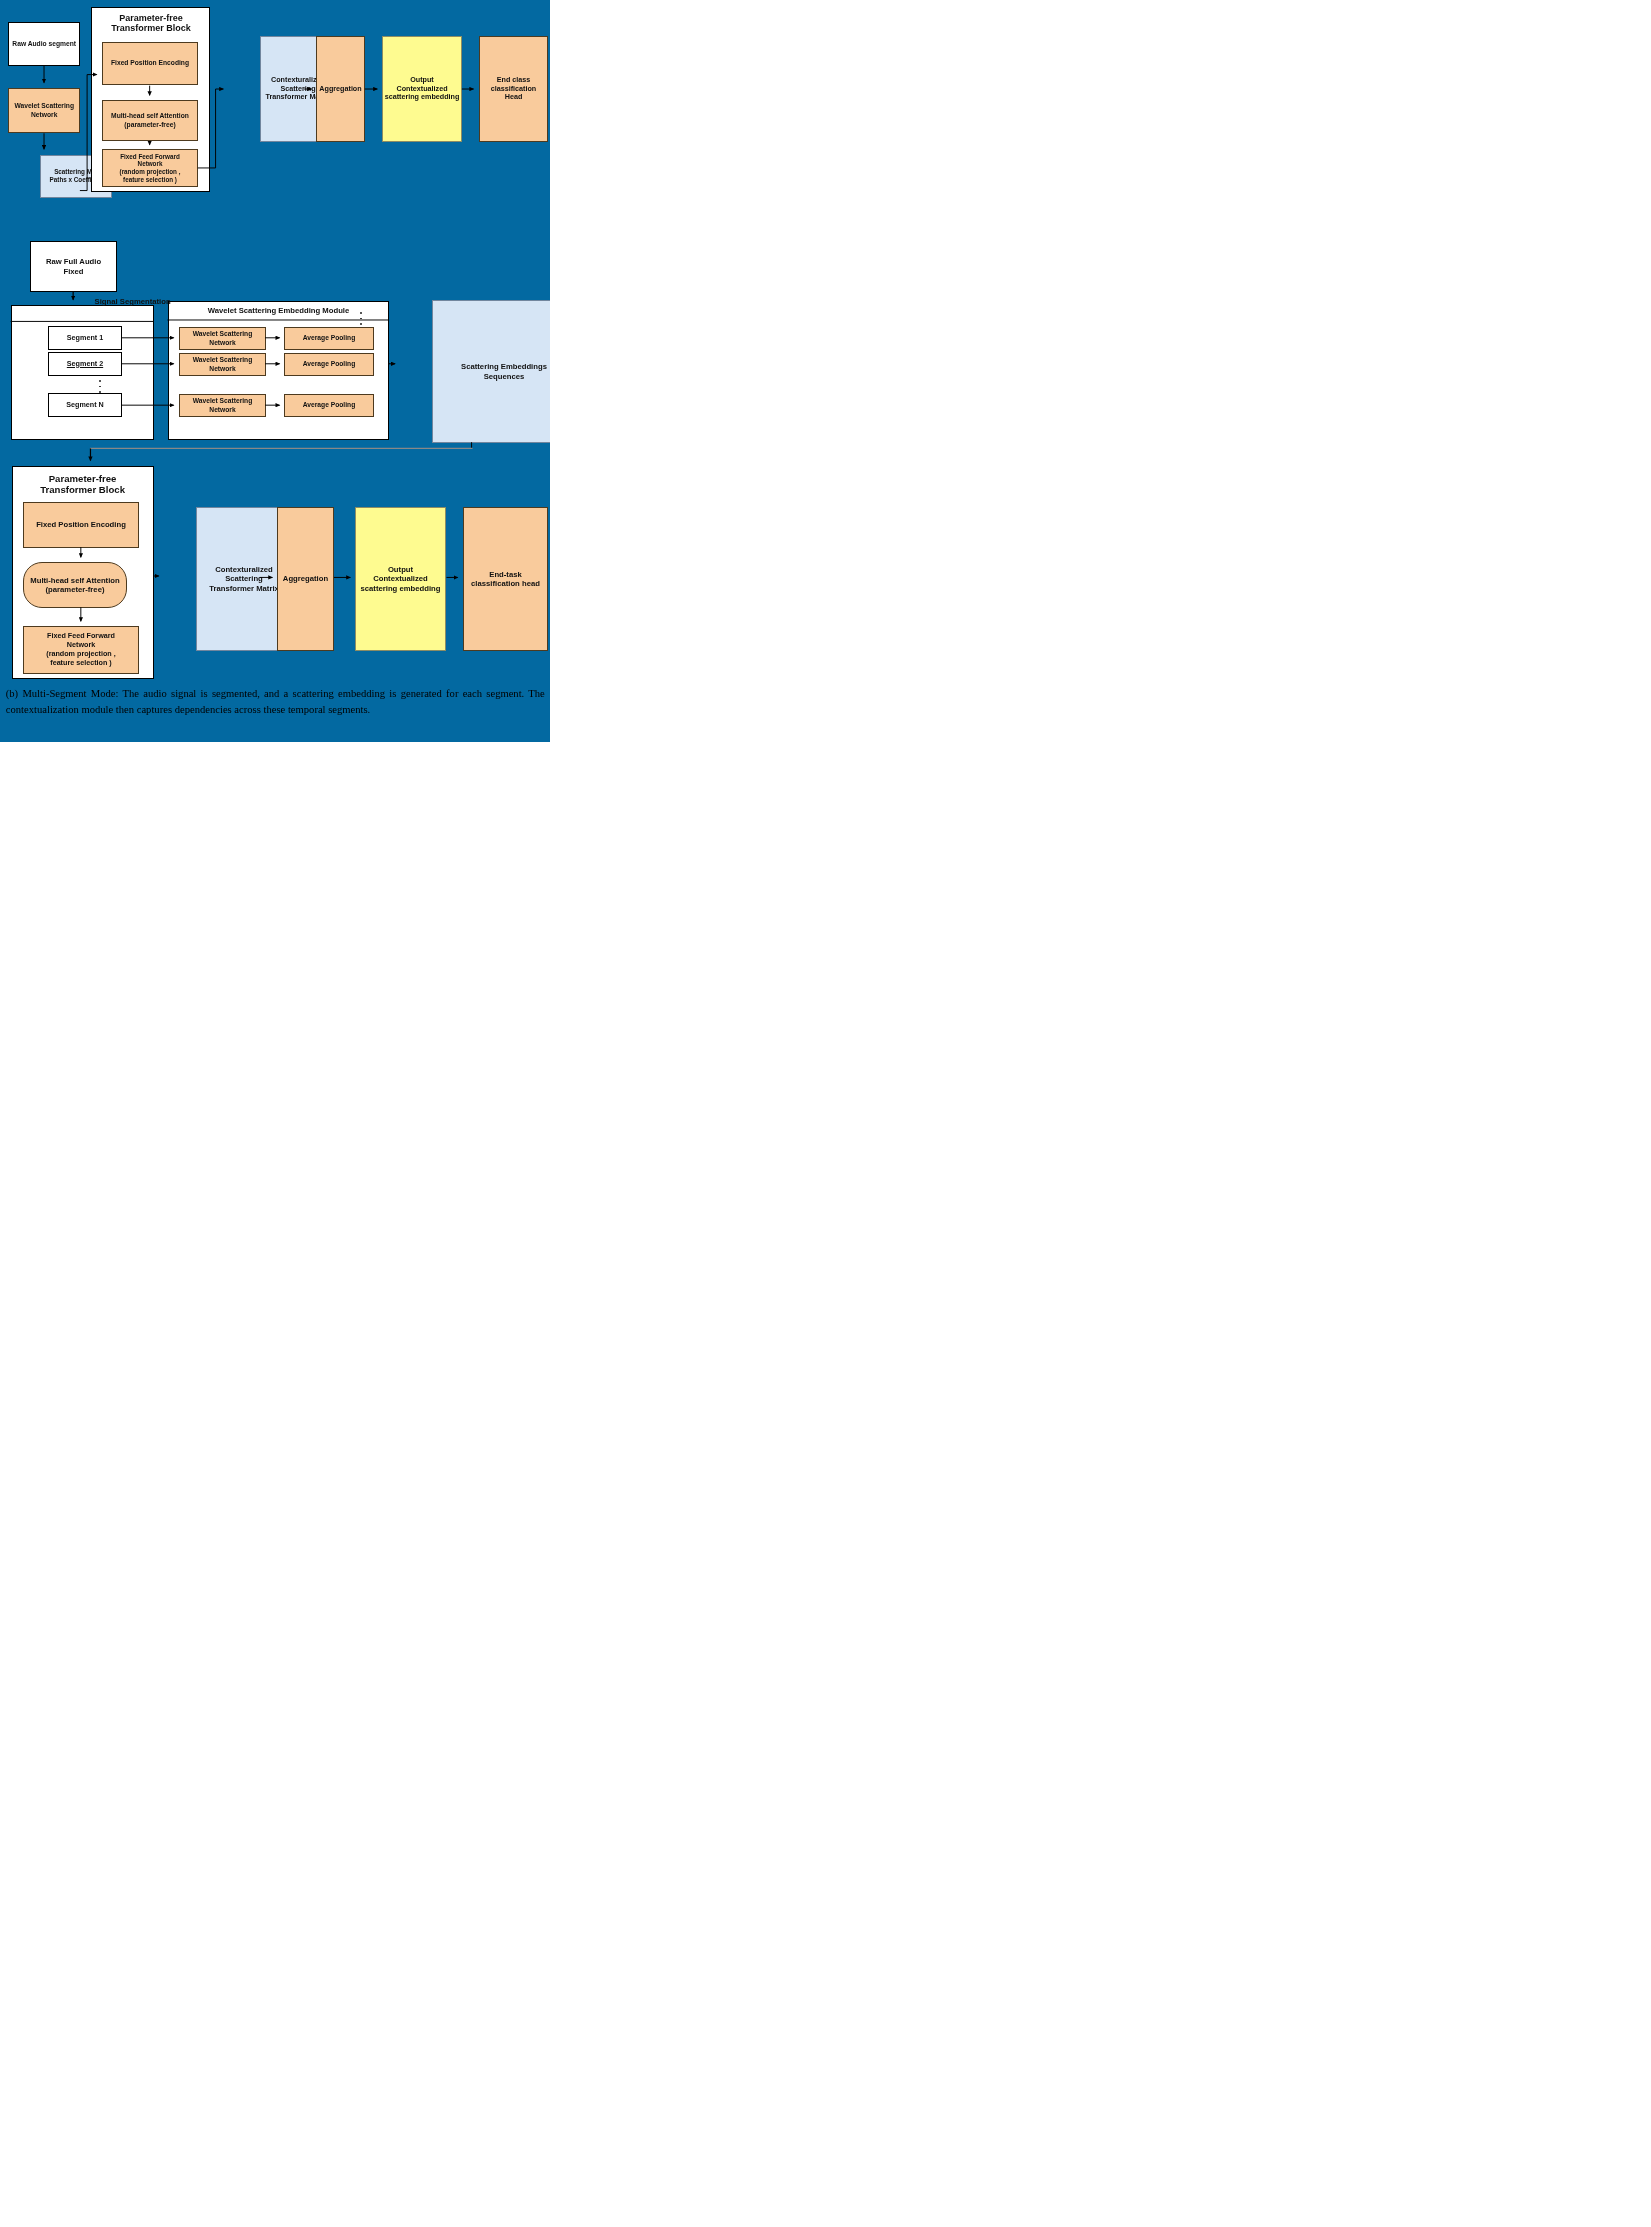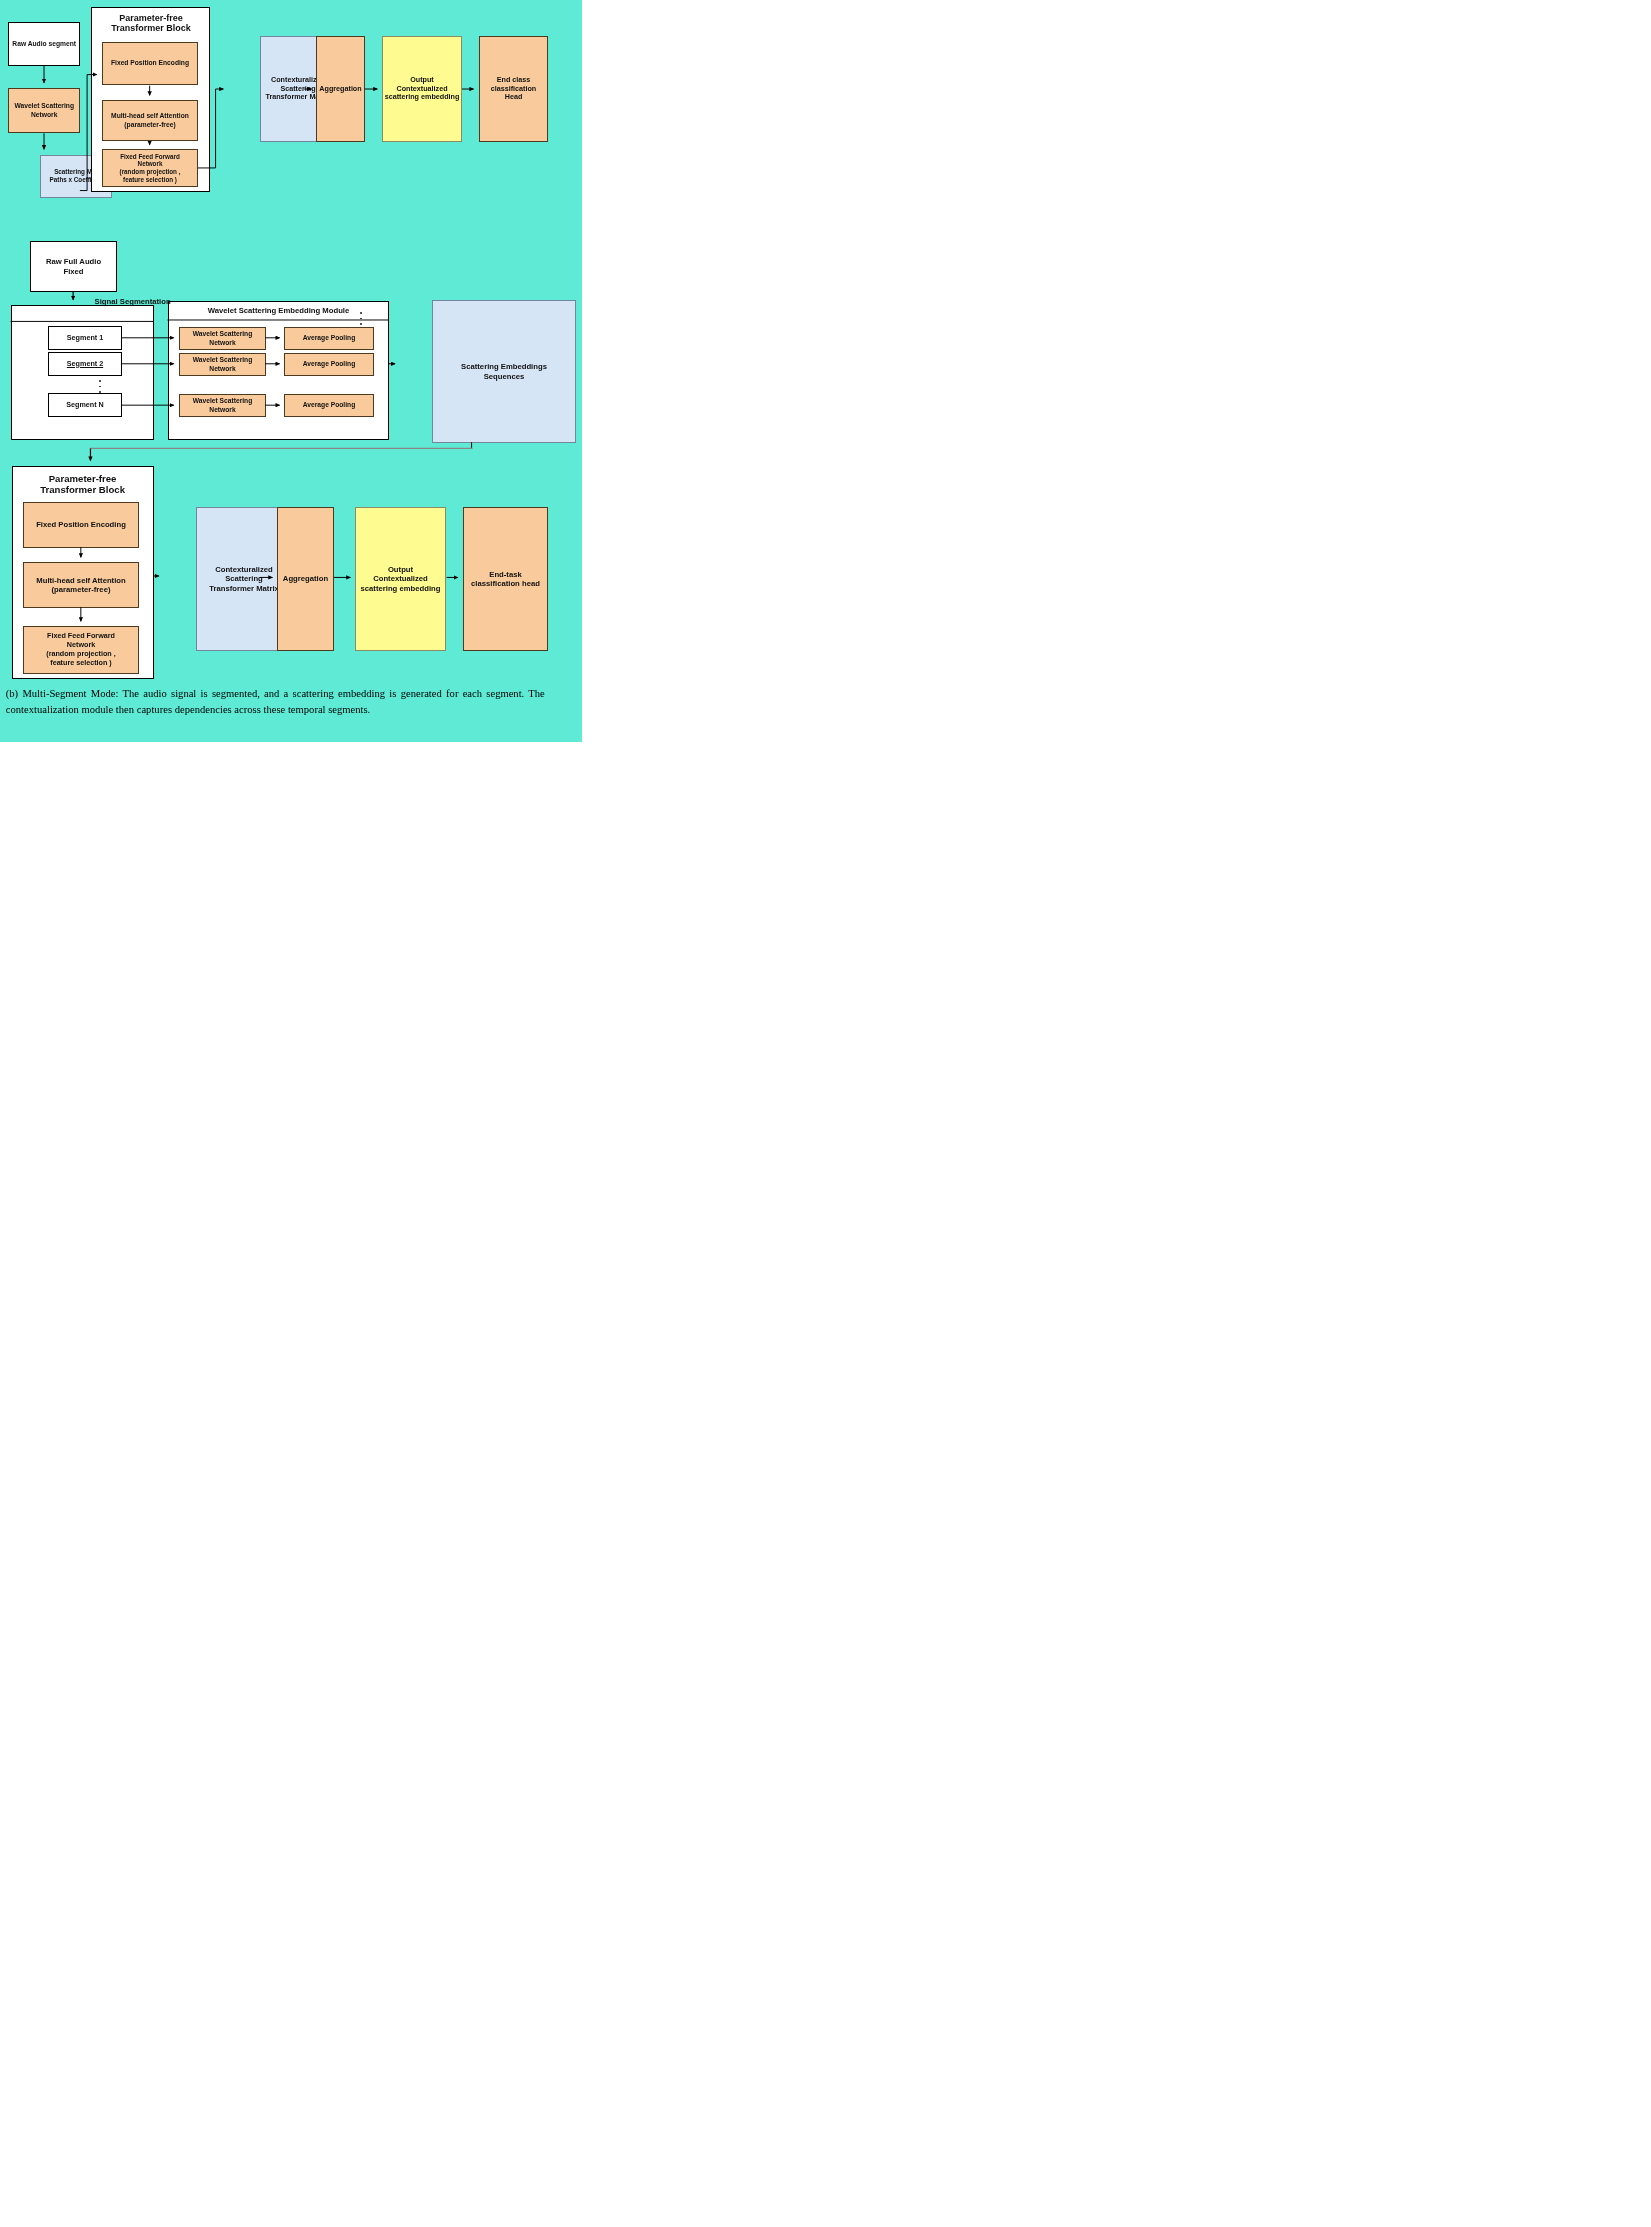--- a/index.html
+++ b/index.html
@@ -1,24 +1,23 @@
 <!DOCTYPE html>
 <html style="font-size:7.7px"><head>
 <meta charset="utf-8">
 <style>
   html,body{margin:0;padding:0;background:#ffffff;}
   .page{
     position:relative;
     width:550px;
     height:742px;
-    background:#5eead4;
+    background:#0369a1;
     font-family:"Liberation Sans", sans-serif;
     color:#111;
     overflow:hidden;
-    padding-left:32px;
   }
   .node{
     position:absolute;
     box-sizing:border-box;
     display:flex;
     align-items:center;
     justify-content:center;
     text-align:center;
     font-weight:bold;
     white-space:pre-line;
@@ -136,21 +135,21 @@
 
   <div class="node blue-box f16" style="left:400px;top:300px;width:144px;height:143px;">Scattering Embeddings
 Sequences</div>
 
   <div class="container-box" style="left:11.6px;top:466px;width:142px;height:213px;"></div>
   <div class="ctitle f20" style="left:11.6px;top:473px;width:142px;">Parameter-free
 Transformer Block</div>
 
   <div class="node orange-box f16" style="left:23px;top:502px;width:116px;height:46px;">Fixed Position Encoding</div>
 
-  <div class="node orange-box f16" style="left:23px;top:562px;width:116px;height:46px;">Multi-head self Attention
+  <div class="node orange-box f16" style="left:23px;top:562px;width:104px;height:46px;border-radius:19px;">Multi-head self Attention
 (parameter-free)</div>
 
   <div class="node orange-box f15" style="left:23px;top:626px;width:116px;height:48px;">Fixed Feed Forward
 Network
 (random projection ,
 feature selection )</div>
 
   <div class="node blue-box f16" style="left:164px;top:507px;width:96px;height:144px;">Contexturalized
 Scattering
 Transformer Matrix</div>

